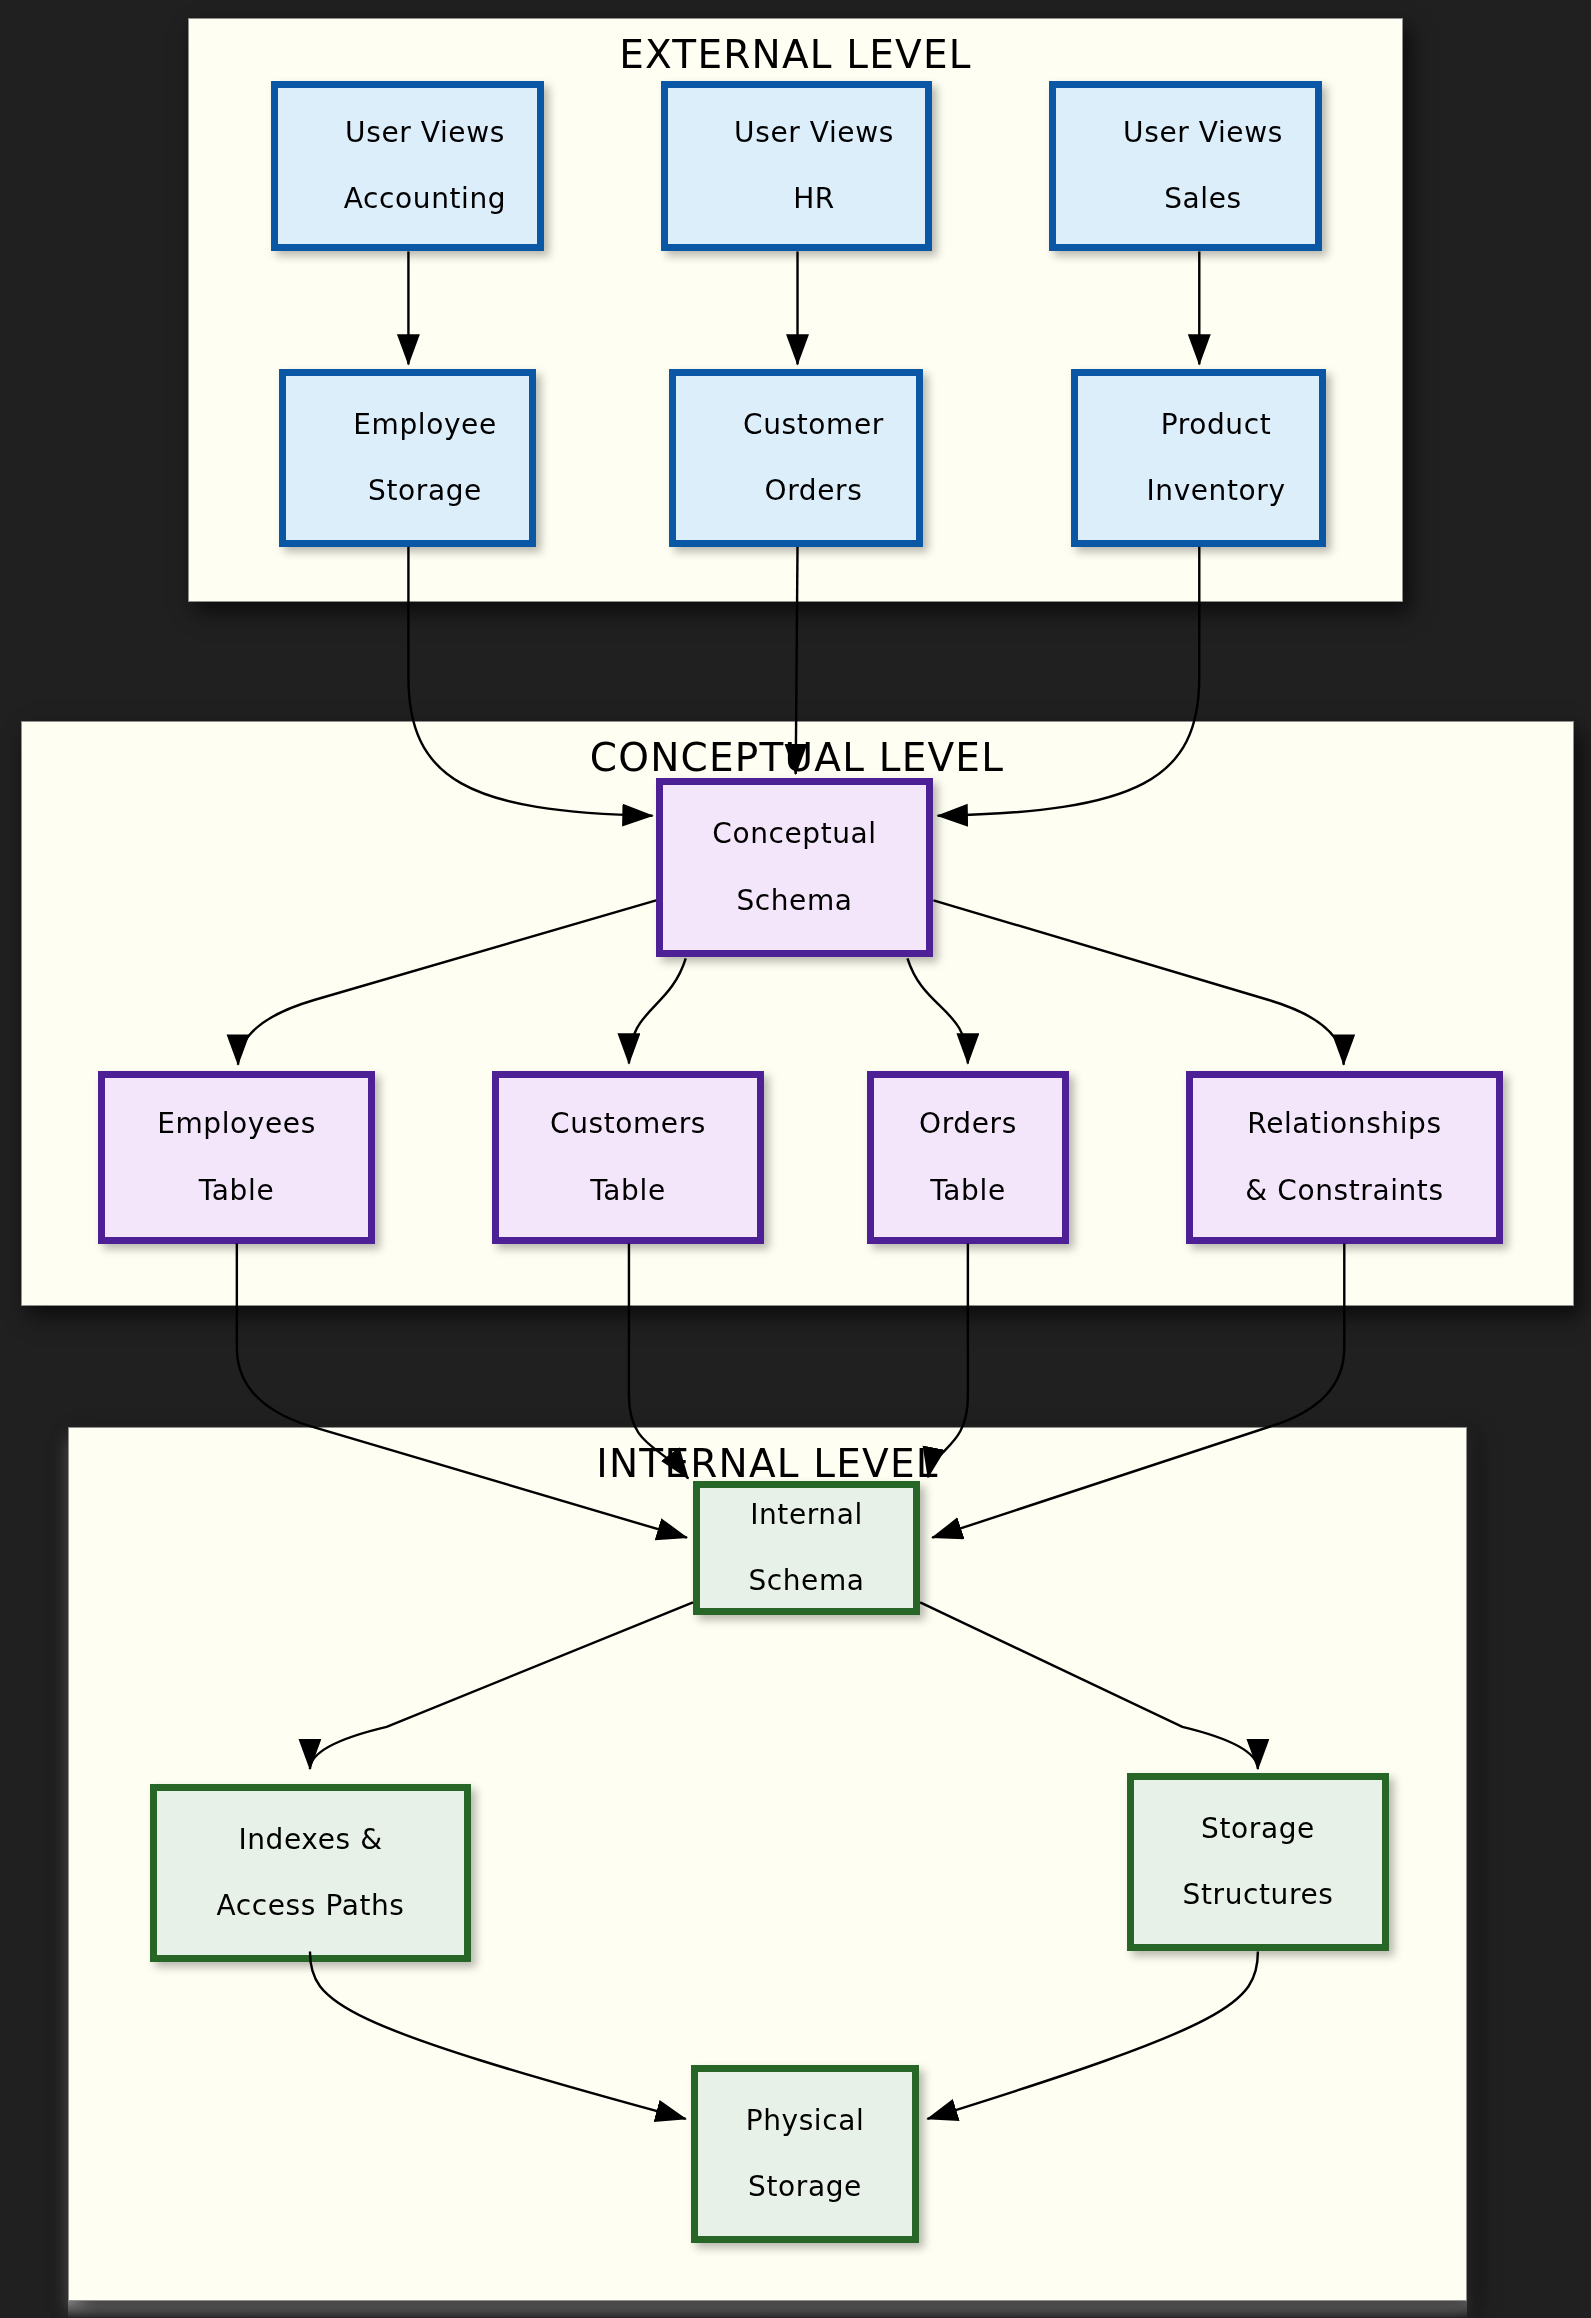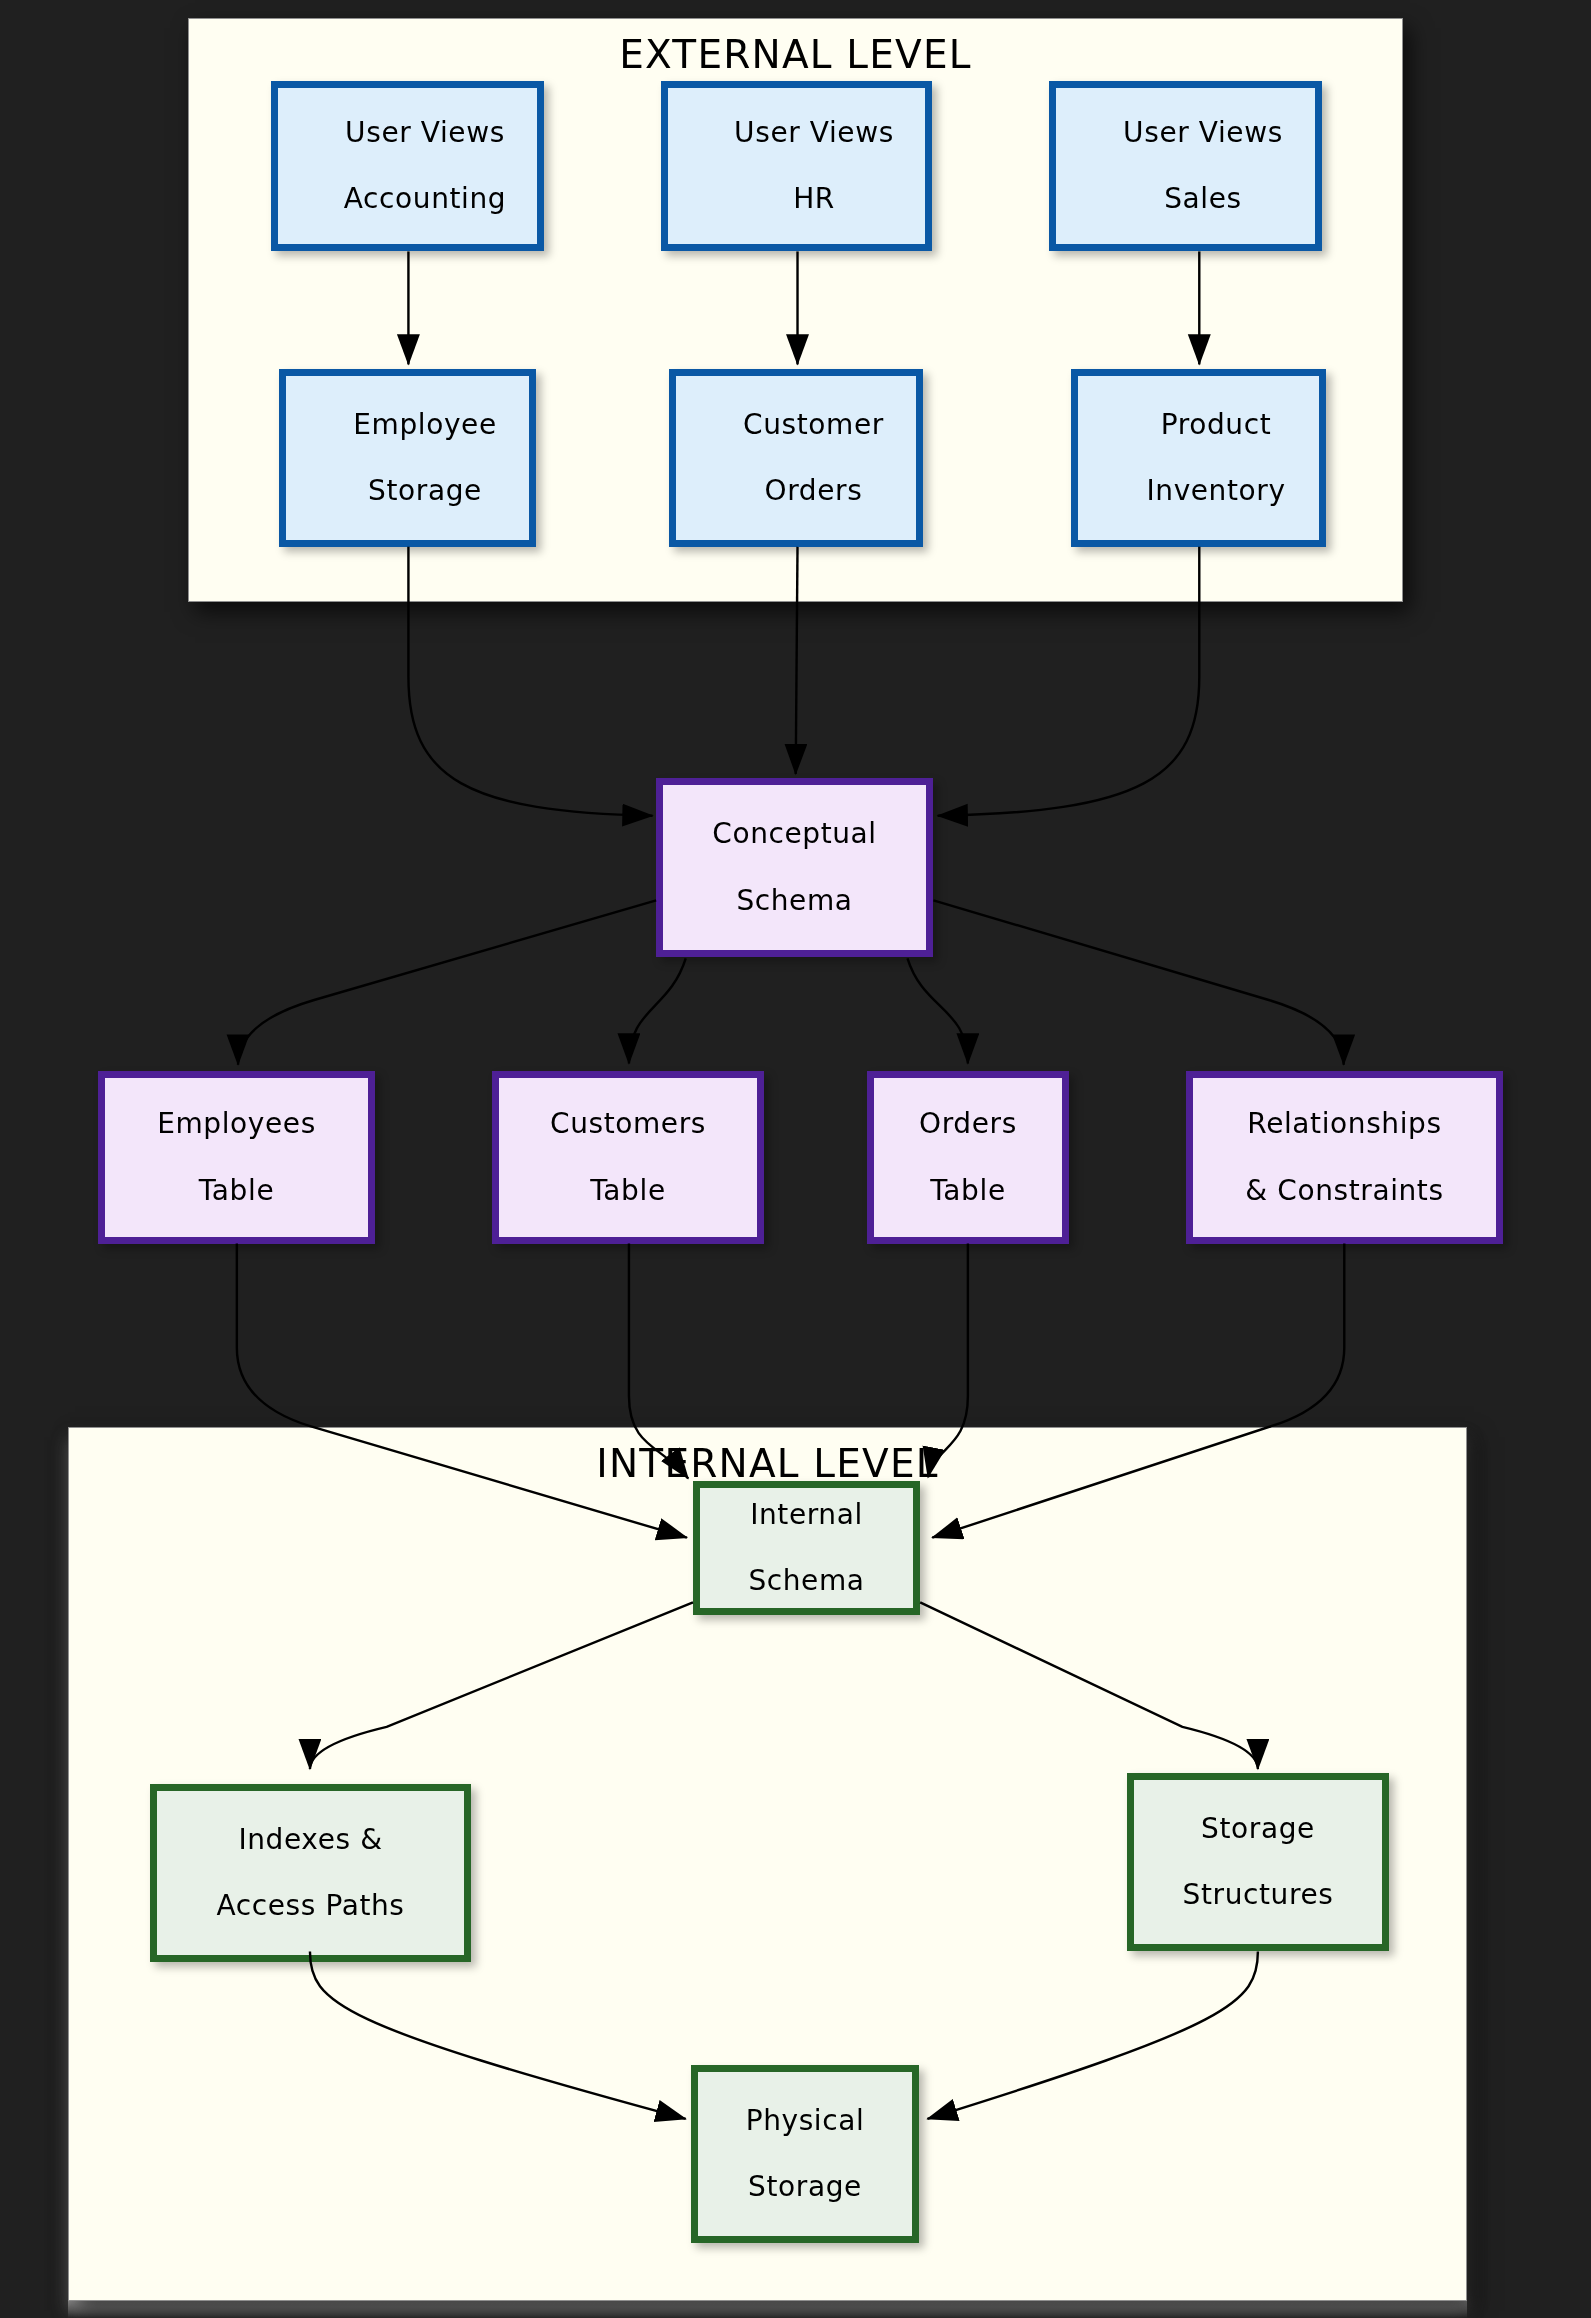--- a/index.html
+++ b/index.html
@@ -61,20 +61,23 @@
 <body>
 
 <div id="stage">
 
   <div id="bottom-glow"></div>
 
   <div class="panel" style="left:188px;top:18px;width:1215px;height:584px;">
     <div class="panel-title">EXTERNAL LEVEL</div>
   </div>
 
+  <div class="panel" style="left:20.5px;top:721px;width:1553px;height:585px;">
+    <div class="panel-title">CONCEPTUAL LEVEL</div>
+  </div>
 
   <div class="panel" style="left:68px;top:1427px;width:1399px;height:874px;box-shadow:7.2px 9.7px 20.5px rgba(0,0,0,0.65), 0 11px 15.7px -2.4px rgba(180,180,180,0.55);">
     <div class="panel-title">INTERNAL LEVEL</div>
   </div>
 
   <div class="node blue" style="left:271px;top:81px;width:273px;height:170px;">
     <span>User Views</span>
     <span>Accounting</span>
   </div>
   <div class="node blue" style="left:661px;top:81px;width:271px;height:170px;">

